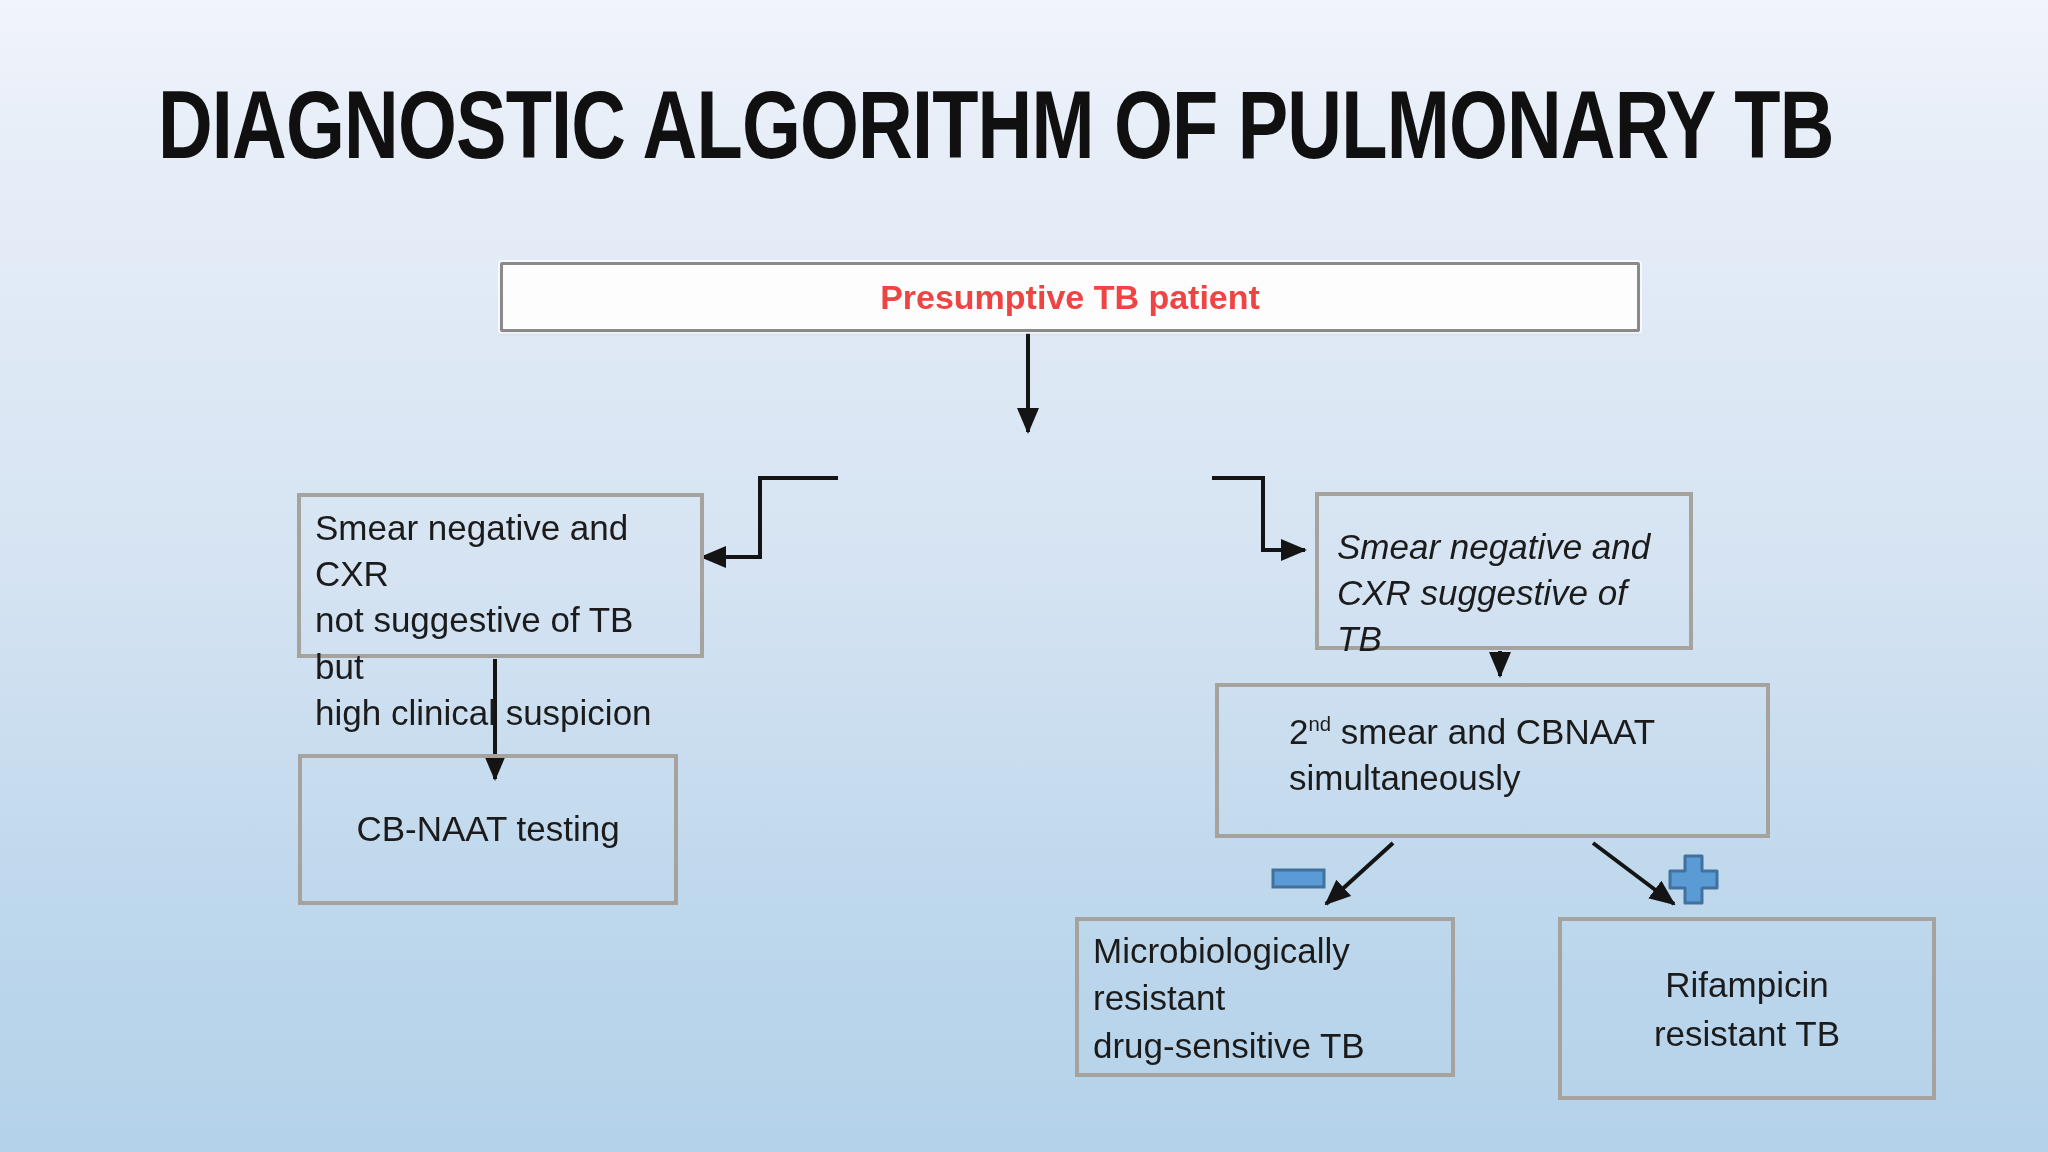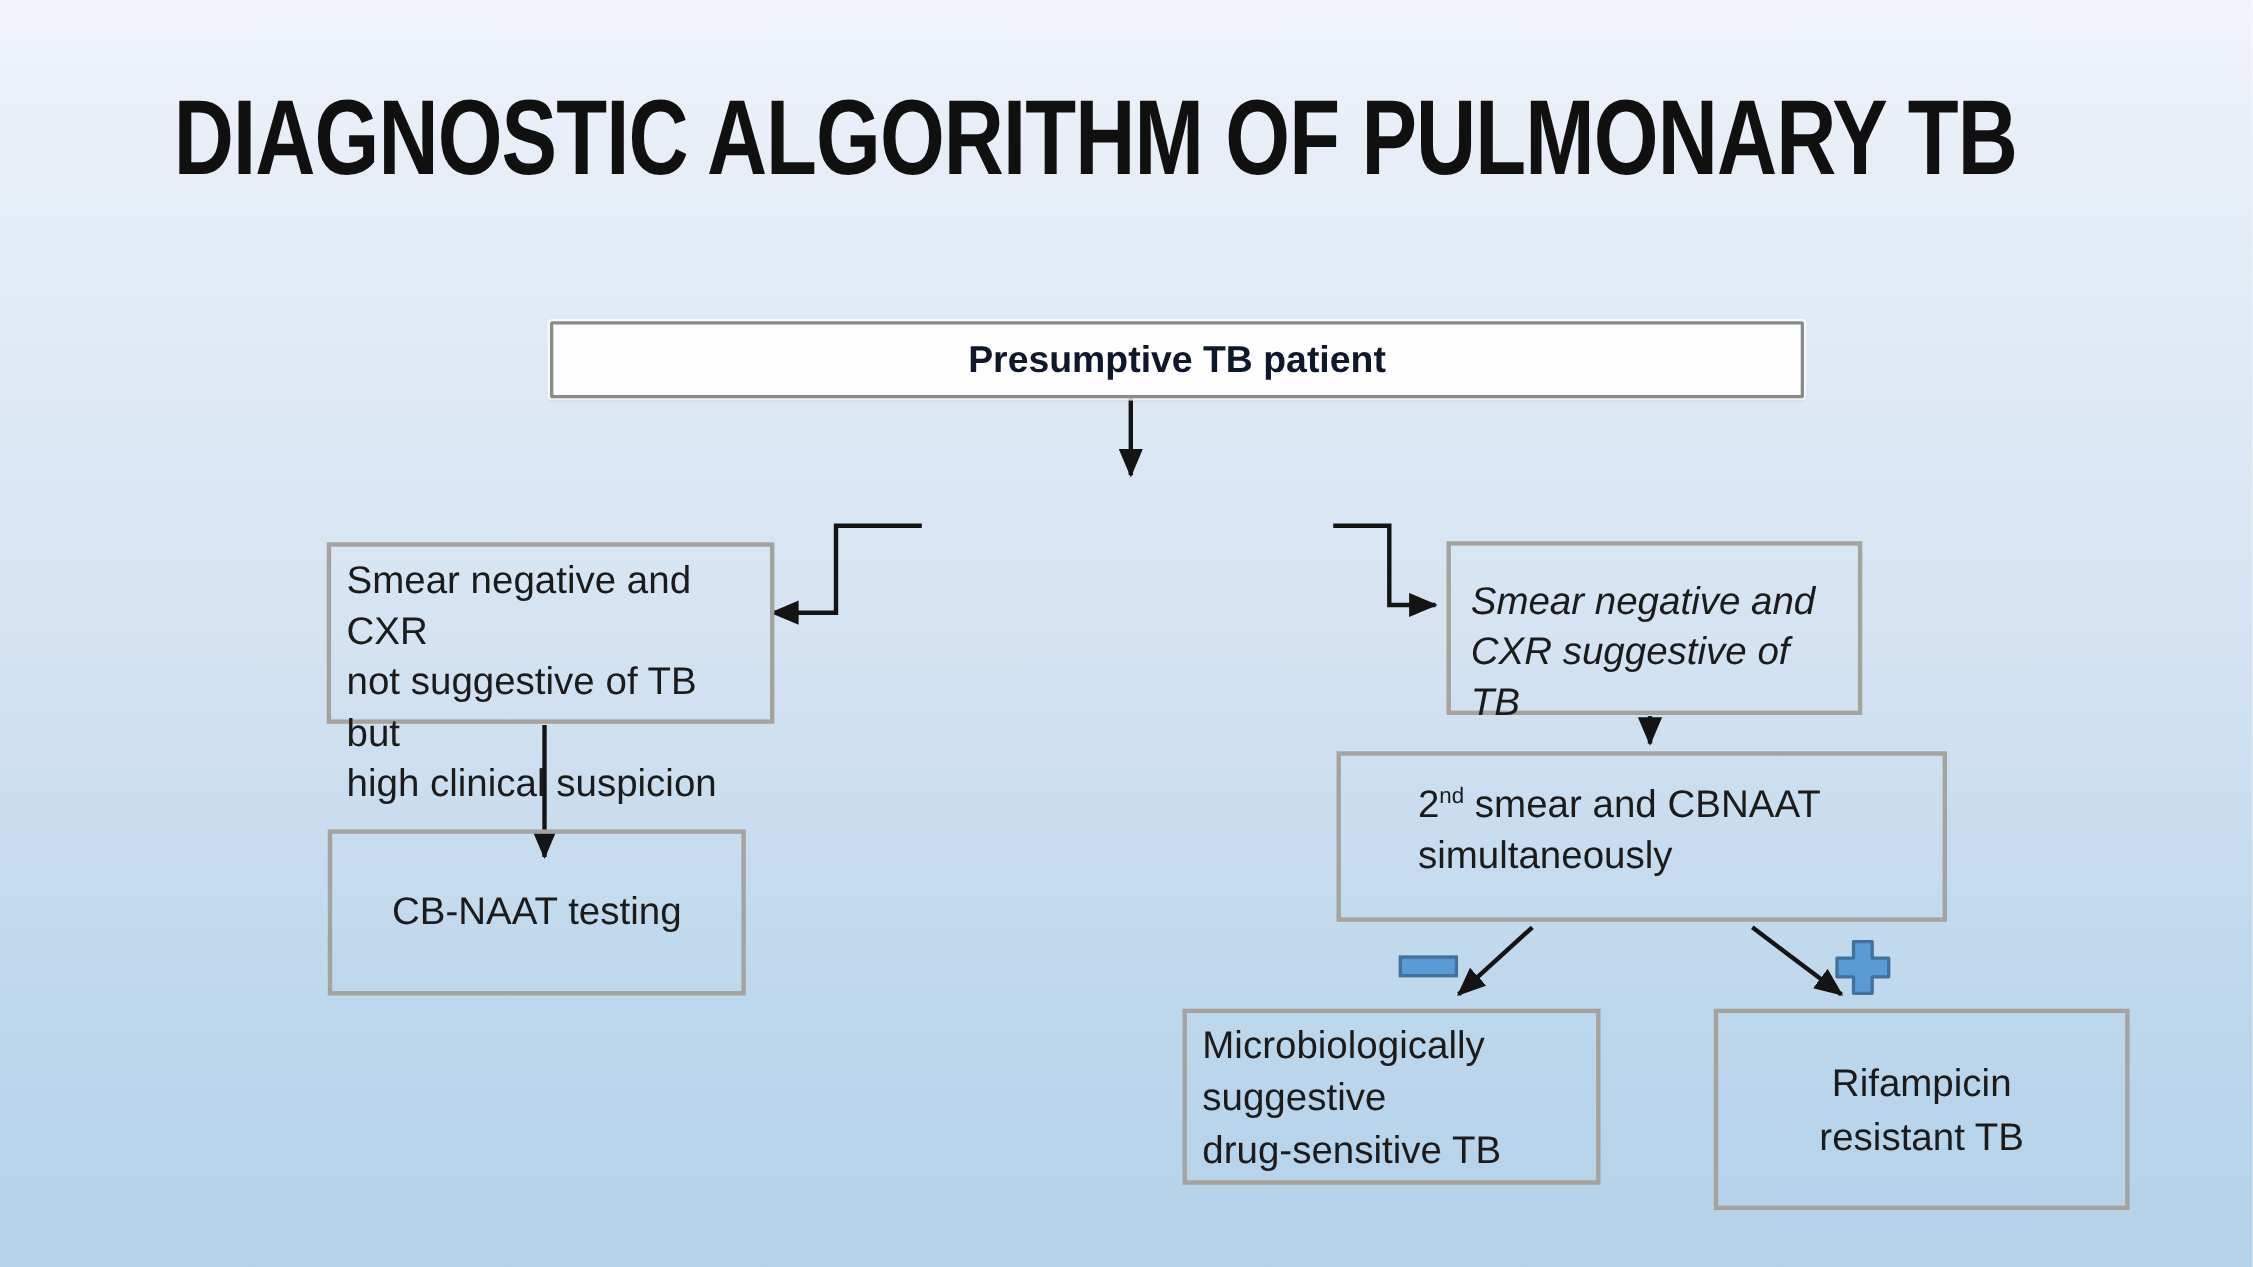--- a/index.html
+++ b/index.html
@@ -19,23 +19,22 @@
     transform:scaleX(0.78);transform-origin:left top;
   }
   .node{
     position:absolute;box-sizing:border-box;
     color:#1b1b1b;font-size:35px;line-height:1.32;
     white-space:pre-line;
   }
   .node.white{
     background:#fdfdfd;border:3px solid #8a8a8a;
     display:flex;align-items:center;justify-content:center;
-    color:#0f172a;font-weight:bold;white-space:normal;
+    color:#ef4444;font-weight:bold;white-space:normal;
     box-shadow:0 0 0 2px rgba(255,255,255,.75),0 2px 2px rgba(120,130,140,.35);
-    margin-top:30px;
   }
   .node.outline{
     background:transparent;border:4px solid #a6a29e;
   }
   .presumptive{left:500px;top:262px;width:1140px;height:70px;font-size:34px;border-radius:2px;}
   .smear-exam{left:838px;top:442px;width:374px;height:74px;font-size:32px;border-radius:8px;}
   .left-branch{left:297px;top:493px;width:407px;height:165px;padding:8px 10px 0 14px;}
   .right-branch{left:1315px;top:492px;width:378px;height:158px;padding:28px 10px 0 18px;font-style:italic;}
   .second-smear{left:1215px;top:683px;width:555px;height:155px;padding:22px 10px 16px 70px;white-space:normal;}
   .second-smear sup{font-size:58%;line-height:0;}
@@ -85,19 +84,19 @@
 CXR suggestive of TB</div>
 
   <div class="node outline second-smear">
     <span>2</span><sup>nd</sup><span> smear and CBNAAT</span><br>
     <span>simultaneously</span>
   </div>
 
   <div class="node outline cbnaat">CB-NAAT testing</div>
 
   <div class="node outline micro">Microbiologically
-suggestive
+resistant
 drug-sensitive TB</div>
 
   <div class="node outline rifampicin">Rifampicin
 resistant TB</div>
 
 </div>
 
 </body></html>

